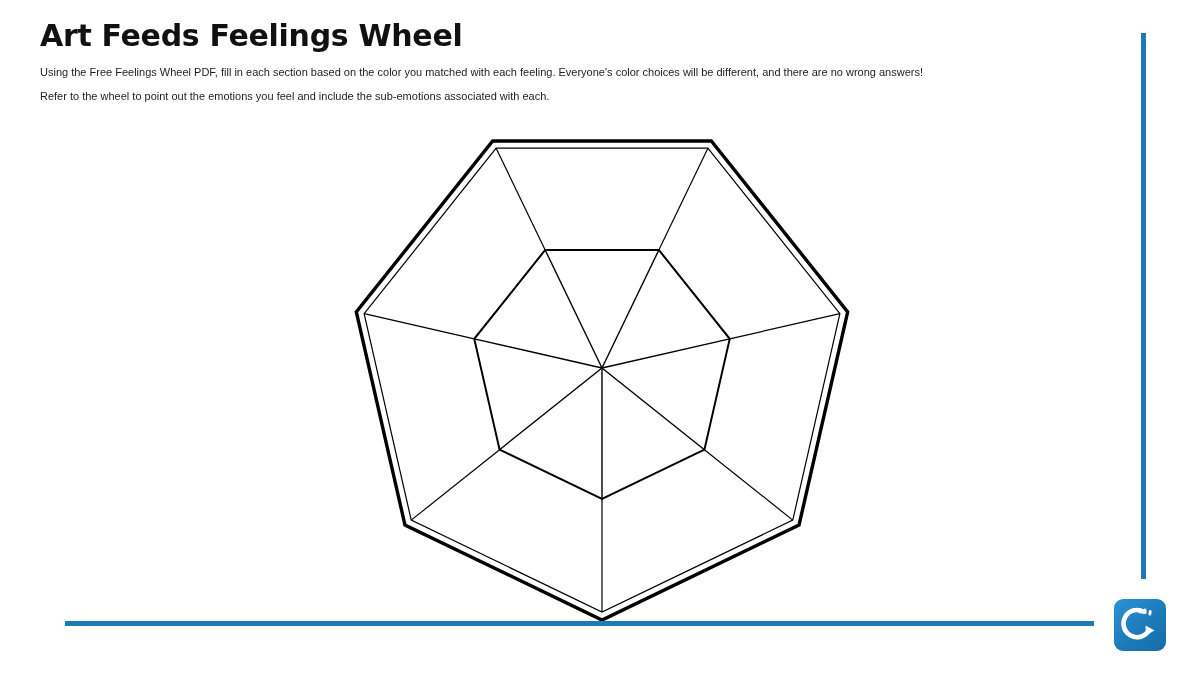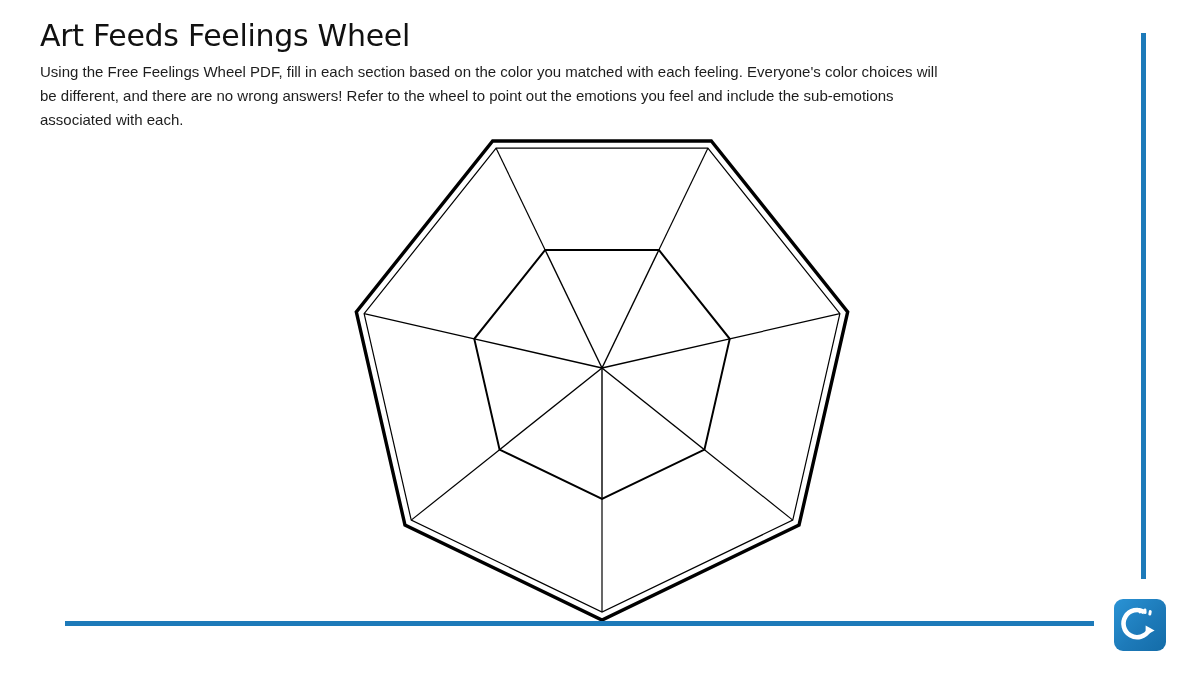--- a/index.html
+++ b/index.html
@@ -29,31 +29,31 @@
   #text-block {
     position: absolute;
     left: 40px;
     top: 16px;
     width: 920px;
   }
 
   #page-title {
     font-family: "DejaVu Sans", "Liberation Sans", sans-serif;
     font-size: 30px;
-    font-weight: normal;
+    font-weight: bold;
     letter-spacing: -0.3px;
     color: #111111;
     line-height: 40px;
     white-space: nowrap;
   }
 
   #page-description {
     margin-top: 4px;
     font-family: "Liberation Sans", sans-serif;
-    font-size: 15px;
+    font-size: 11px;
     font-weight: normal;
     color: #1d1d1d;
     line-height: 24px;
     width: 900px;
   }
 
   
   #wheel-wrap {
     position: absolute;
     left: 330px;

